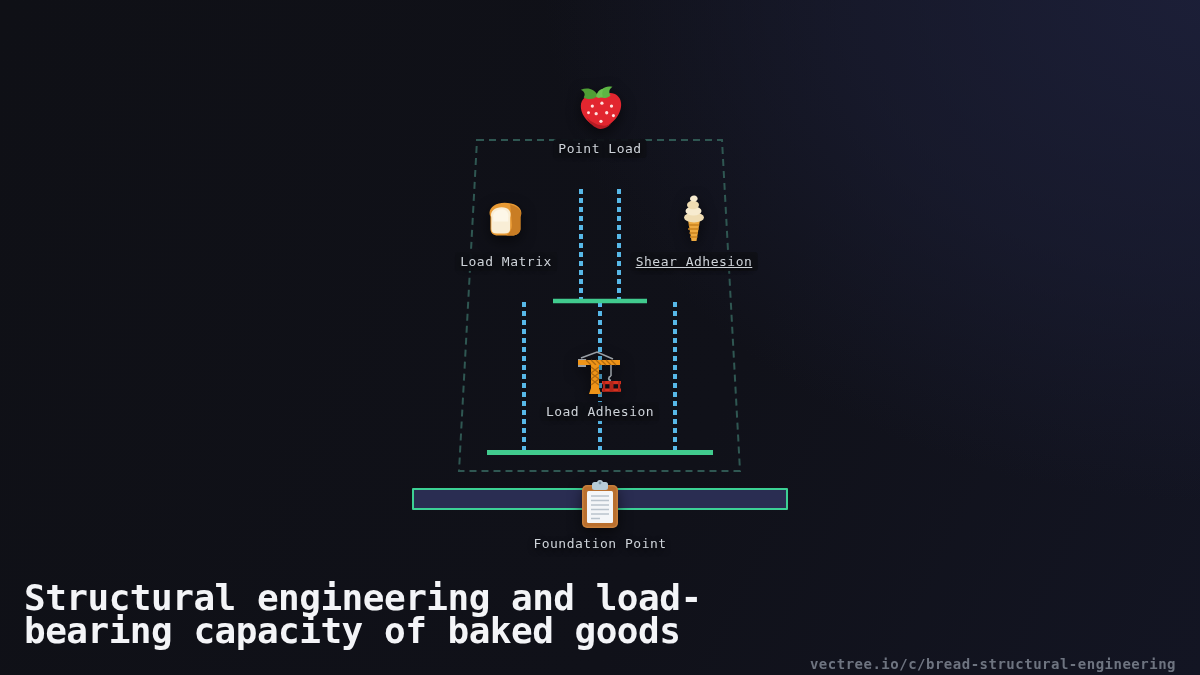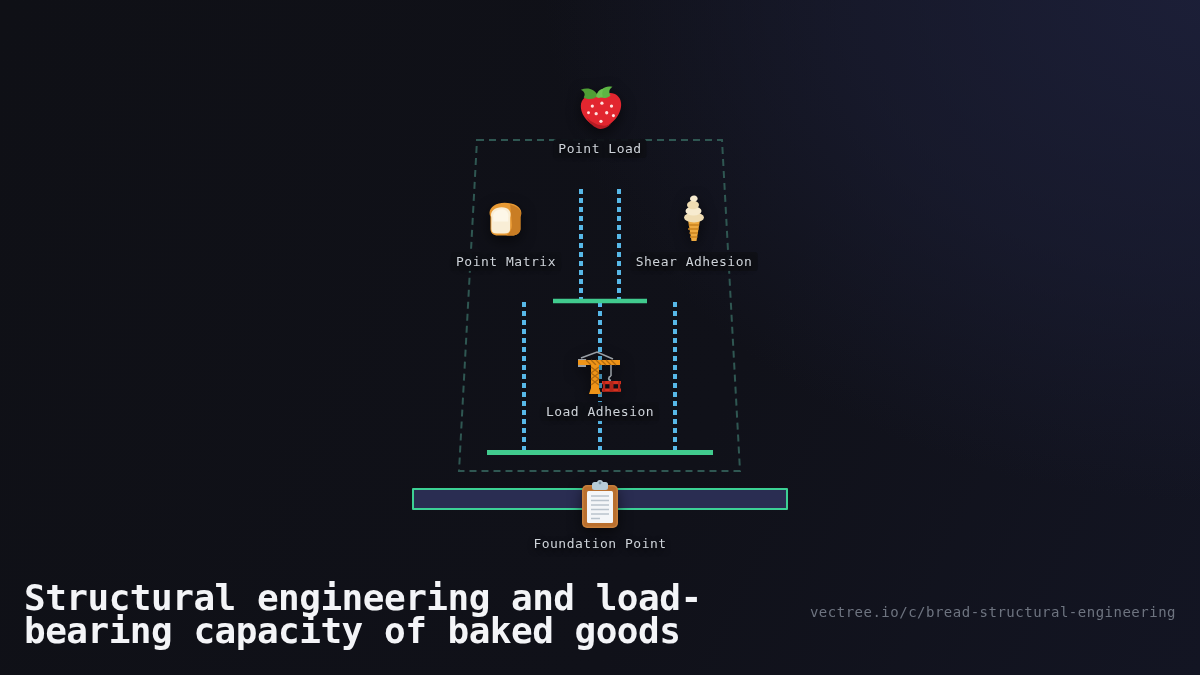--- a/index.html
+++ b/index.html
@@ -80,24 +80,25 @@
     left: 24px; top: 581px;
     width: 712px;
     font-size: 36px;
     line-height: 33px;
     font-weight: bold;
     letter-spacing: -0.5px;
     color: #f3f4f7;
   }
   .page-url {
     position: absolute;
-    right: 24px; top: 604px;
+    right: 24px; top: 656px;
     font-size: 14px;
     color: #6e7480;
     letter-spacing: 0.5px;
+    font-weight: bold;
   }
 </style>
 </head>
 <body>
 
 <div class="stage">
 
   <svg class="structure-svg" width="1200" height="675" viewBox="0 0 1200 675">
 
     <polygon points="477,140 722,140 740,471 459,471" fill="none" stroke="#2f5752" stroke-width="2" stroke-dasharray="7 5"></polygon>
@@ -178,22 +179,22 @@
       <rect x="5.5" y="7.5" width="33" height="40" rx="4" fill="#b96f2e"></rect>
       <rect x="9" y="12" width="26" height="32" rx="1.5" fill="#f4f6f8"></rect>
       <path d="M13 17 L31 17 M13 21.5 L31 21.5 M13 26 L31 26 M13 30.5 L31 30.5 M13 35 L31 35 M13 39.5 L22 39.5" stroke="#b9c3cc" stroke-width="1.6"></path>
       <rect x="14" y="3" width="16" height="8" rx="2.5" fill="#b7ccd8"></rect>
       <circle cx="22" cy="4" r="3" fill="#b7ccd8"></circle>
       <circle cx="22" cy="4" r="1.4" fill="#7e97a6"></circle>
     </svg>
   </div>
 
   <div class="node-label" style="left:600px; top:139px;">Point Load</div>
-  <div class="node-label" style="left:506px; top:252px;">Point Matrix</div>
-  <div class="node-label" style="left:694px; top:252px;">Shear Adhesion</div>
+  <div class="node-label" style="left:506px; top:252px;">Load Matrix</div>
+  <div class="node-label" style="left:694px; top:252px;text-decoration:underline;">Shear Adhesion</div>
   <div class="node-label" style="left:600px; top:402px;">Load Adhesion</div>
   <div class="node-label" style="left:600px; top:534px; background:transparent;">Foundation Point</div>
 
 
   <div class="page-title">Structural engineering and load-bearing capacity of baked goods</div>
 
   <div class="page-url">vectree.io/c/bread-structural-engineering</div>
 
 </div>
 

